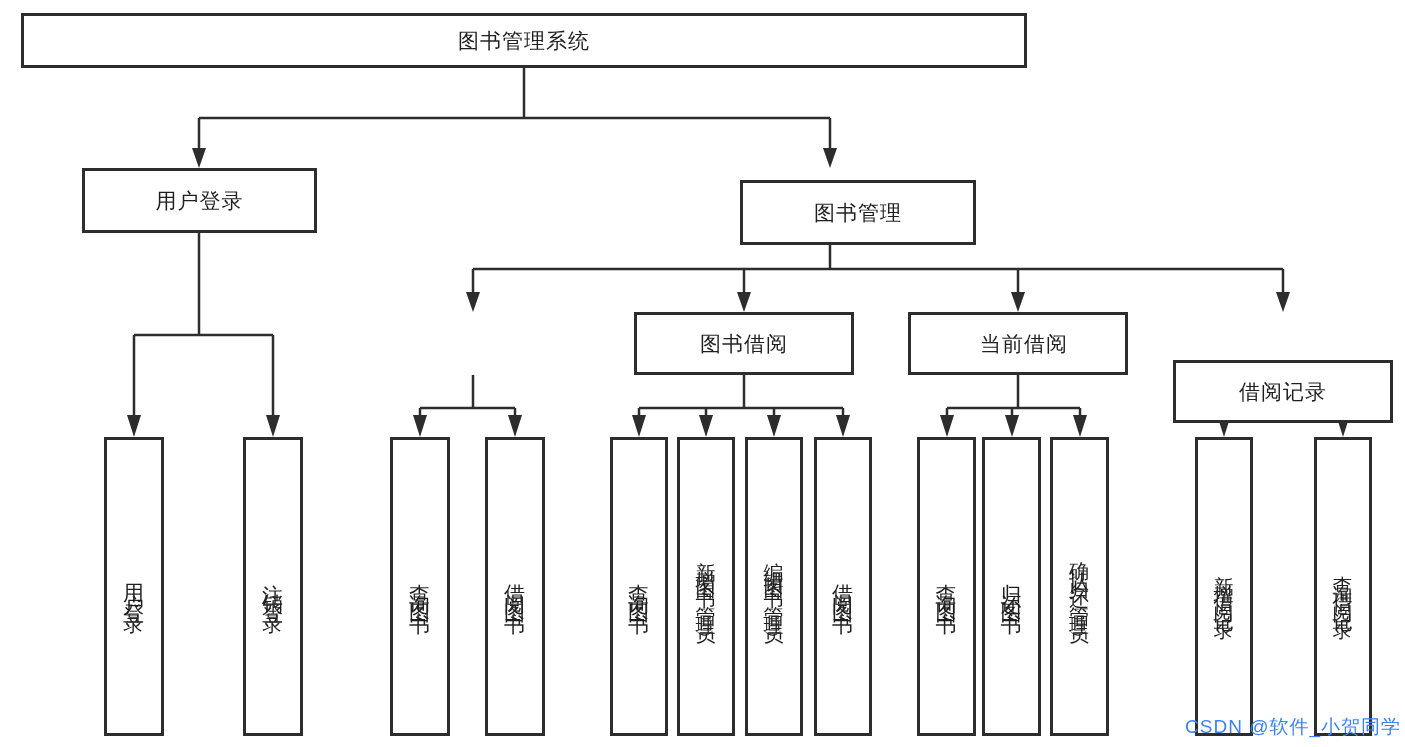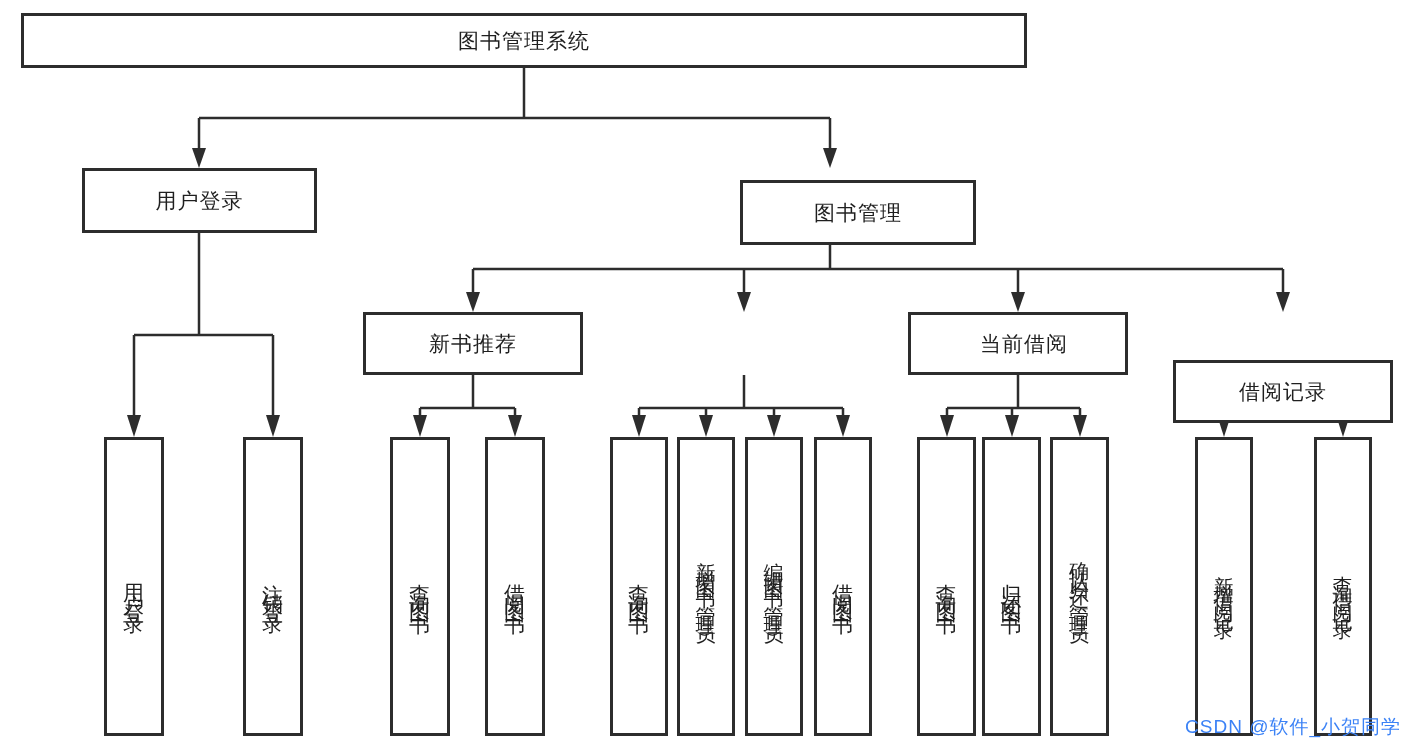--- a/index.html
+++ b/index.html
@@ -104,22 +104,22 @@
     <span>图书管理系统</span>
   </div>
 
   <div class="hbox" style="left:82px; top:168px; width:235px; height:65px;">
     <span>用户登录</span>
   </div>
   <div class="hbox" style="left:712px; top:180px; width:236px; height:65px;margin-left:28px;">
     <span>图书管理</span>
   </div>
 
-  <div class="hbox" style="left:363px; top:312px; width:220px; height:63px;">
-    <span>新书推荐</span>
+  <div class="hbox" style="left:634px; top:312px; width:220px; height:63px;">
+    <span>图书借阅</span>
   </div>
   <div class="hbox" style="left:908px; top:312px; width:220px; height:63px;padding-left:12px;">
     <span>当前借阅</span>
   </div>
   <div class="hbox" style="left:1173px; top:312px; width:220px; height:63px;margin-top:48px;">
     <span>借阅记录</span>
   </div>
 
   <div class="vbox" style="left:104px; top:437px; width:60px; height:299px;">
     <span class="vtext">用户登录</span>

